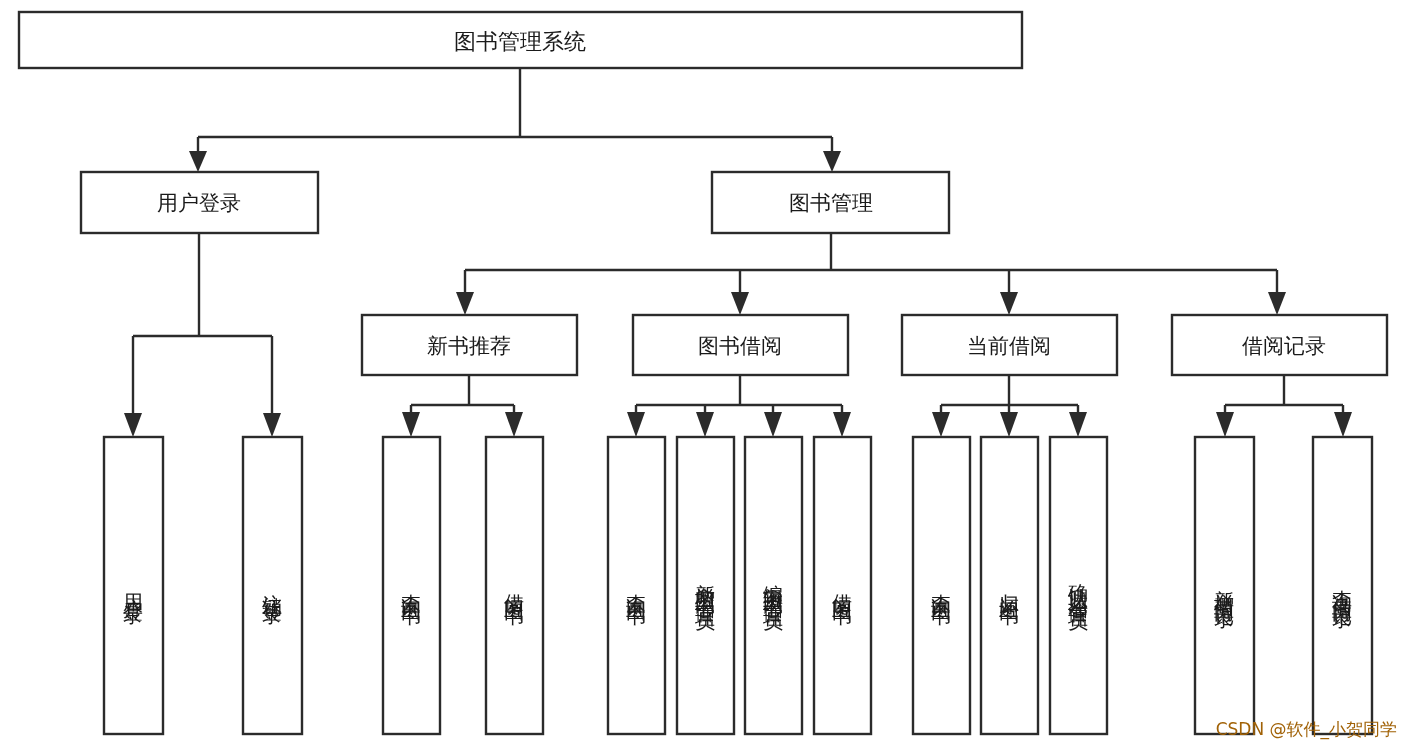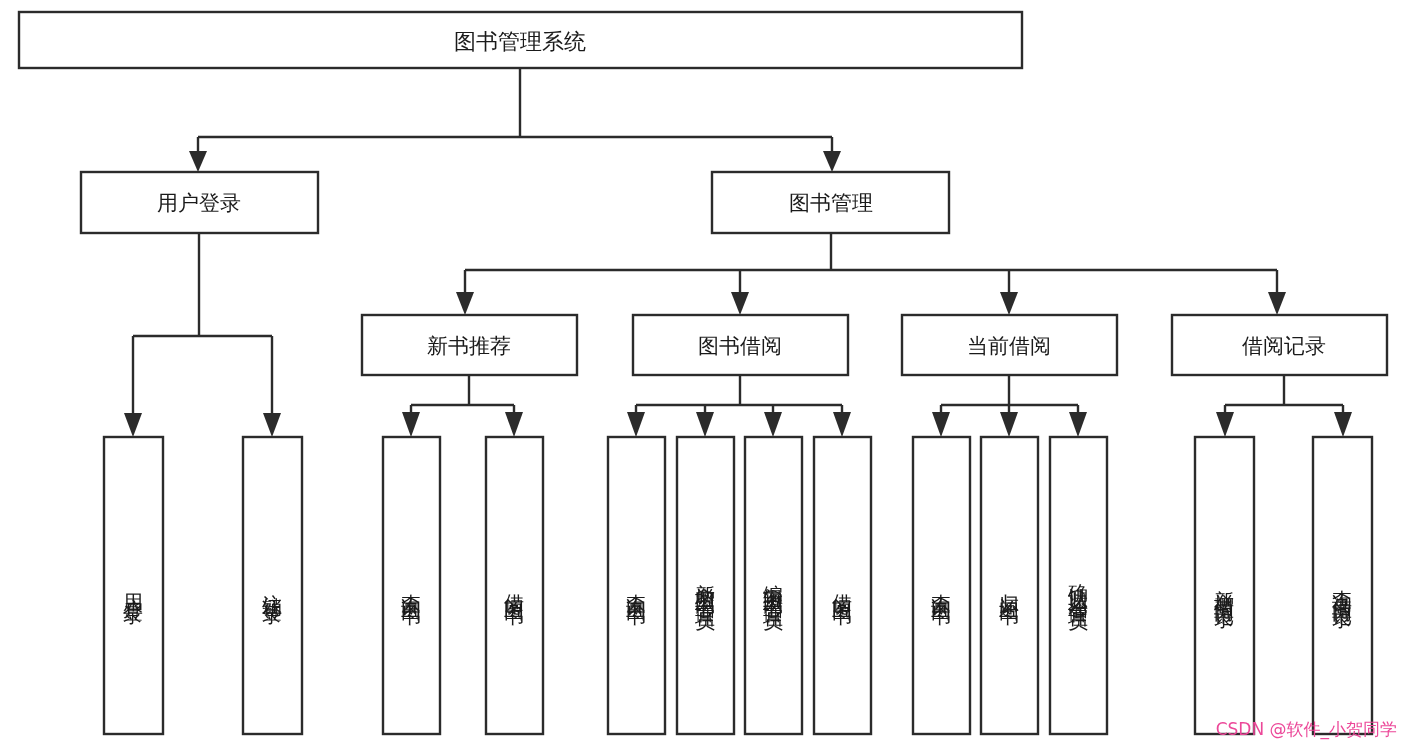--- a/index.html
+++ b/index.html
@@ -67,21 +67,21 @@
     white-space: nowrap;
     pointer-events: none;
     user-select: none;
   }
   .watermark {
     position: absolute;
     right: 8px;
     bottom: 6px;
     font-family: "DejaVu Sans", "Liberation Sans", sans-serif;
     font-size: 17px;
-    color: #ec4899;
+    color: #a16207;
     white-space: nowrap;
     user-select: none;
   }
 </style>
 </head>
 <body>
 
 <div id="diagram-root">
 
   <svg class="diagram-canvas" viewBox="0 0 1405 747" xmlns="http://www.w3.org/2000/svg">

